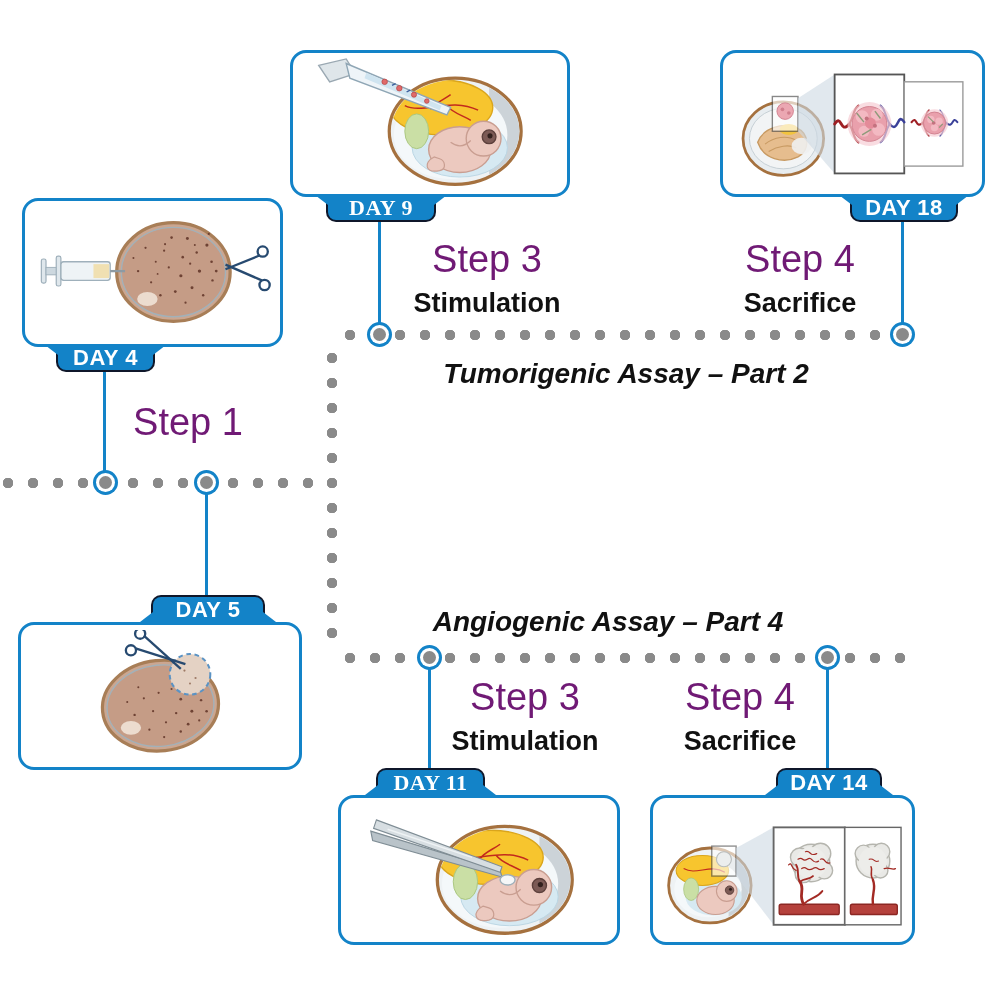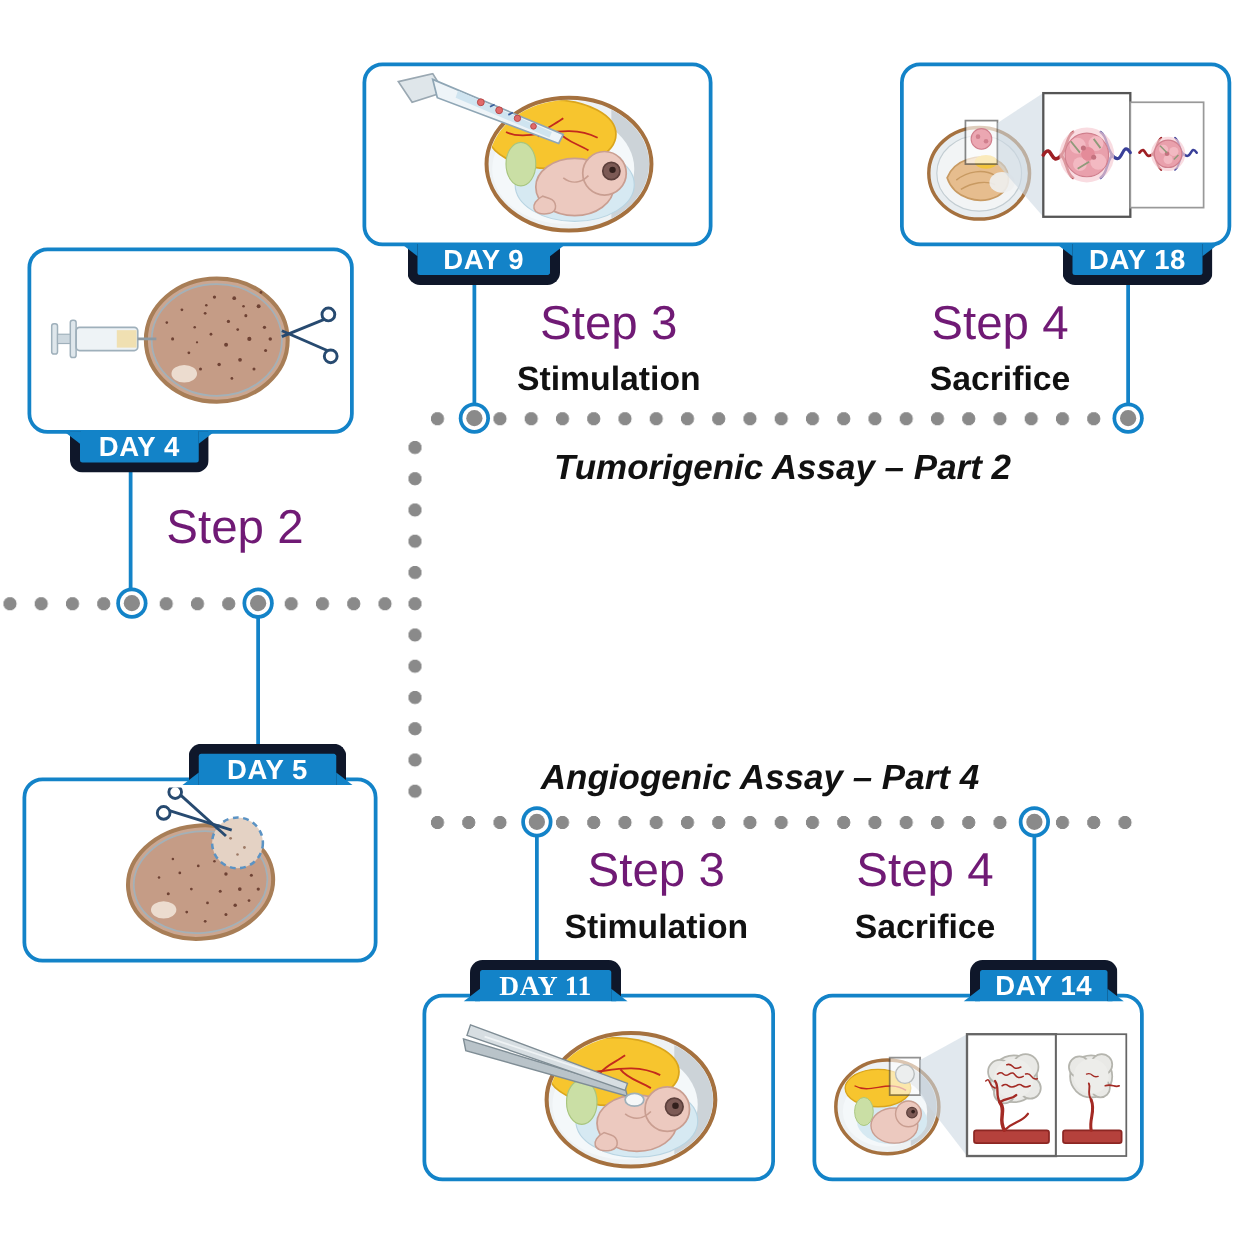--- a/index.html
+++ b/index.html
@@ -7,21 +7,21 @@
          font-family:"Liberation Sans",sans-serif;}
 
   
   .card{position:absolute;background:#fff;border:3px solid #1383c8;border-radius:16px;
         z-index:3;display:flex;align-items:center;justify-content:center;
         box-sizing:border-box;padding:5px;}
   .card svg{width:100%;height:100%;display:block;}
 
   
   .badge{position:absolute;background:#1383c8;color:#fff;font-weight:bold;font-size:22px;
-         text-align:center;height:25px;line-height:25px;border:8px solid #0f172a;z-index:6;
+         text-align:center;height:25px;line-height:25px;border:2px solid #0f172a;z-index:6;
          letter-spacing:0.5px;}
   .badge::before,.badge::after{content:"";position:absolute;width:0;height:0;}
   .badge.hang{border-radius:0 0 10px 10px;border-top:none;}
   .badge.hang::before{left:-13px;top:0;border-top:10px solid #1383c8;border-left:13px solid transparent;}
   .badge.hang::after{right:-13px;top:0;border-top:10px solid #1383c8;border-right:13px solid transparent;}
   .badge.stand{border-radius:10px 10px 0 0;border-bottom:none;}
   .badge.stand::before{left:-13px;bottom:0;border-bottom:10px solid #1383c8;border-left:13px solid transparent;}
   .badge.stand::after{right:-13px;bottom:0;border-bottom:10px solid #1383c8;border-right:13px solid transparent;}
 
   
@@ -63,21 +63,21 @@
   <div class="vline" style="left:826px;top:668px;height:102px;"></div>
 
   <div class="node" style="left:99px;top:476px;"></div>
   <div class="node" style="left:200px;top:476px;"></div>
   <div class="node" style="left:373px;top:328px;"></div>
   <div class="node" style="left:896px;top:328px;"></div>
   <div class="node" style="left:423px;top:651px;"></div>
   <div class="node" style="left:821px;top:651px;"></div>
 
   <div class="stepblock" style="left:98px;top:403px;width:180px;">
-    <div class="step-label">Step 2</div>
+    <div class="step-label">Step 1</div>
   </div>
 
   <div class="stepblock" style="left:377px;top:240px;width:220px;">
     <div class="step-label">Step 3</div>
     <div class="step-sub">Stimulation</div>
   </div>
   <div class="stepblock" style="left:690px;top:240px;width:220px;">
     <div class="step-label">Step 4</div>
     <div class="step-sub">Sacrifice</div>
   </div>
@@ -88,21 +88,21 @@
     <div class="step-sub">Stimulation</div>
   </div>
   <div class="stepblock" style="left:630px;top:678px;width:220px;">
     <div class="step-label">Step 4</div>
     <div class="step-sub">Sacrifice</div>
   </div>
   <div class="assay-title" style="left:358px;top:606px;width:500px;">Angiogenic Assay – Part 4</div>
 
   <div class="badge hang" style="left:56px;top:345px;width:95px;">DAY 4</div>
   <div class="badge stand" style="left:151px;top:595px;width:110px;">DAY 5</div>
-  <div class="badge hang" style="left:326px;top:195px;width:106px;">DAY 9</div>
+  <div class="badge hang" style="left:326px;top:195px;width:106px;font-family:Liberation Serif, serif;">DAY 9</div>
   <div class="badge hang" style="left:850px;top:195px;width:104px;">DAY 18</div>
   <div class="badge stand" style="left:376px;top:768px;width:105px;font-family:Liberation Serif, serif;">DAY 11</div>
   <div class="badge stand" style="left:776px;top:768px;width:102px;">DAY 14</div>
 
   <div class="card" style="left:22px;top:198px;width:261px;height:149px;">
     <svg viewBox="0 0 255 143">
       <ellipse cx="150" cy="71" rx="61" ry="53" fill="#cba690" stroke="#a87e57" stroke-width="3.5"></ellipse>
       <ellipse cx="150" cy="71" rx="56" ry="48" fill="#c49b85" stroke="#9db3c0" stroke-width="1.5" opacity="0.85"></ellipse>
       <g fill="#6e4234">
         <circle cx="165" cy="35" r="1.6"></circle>

